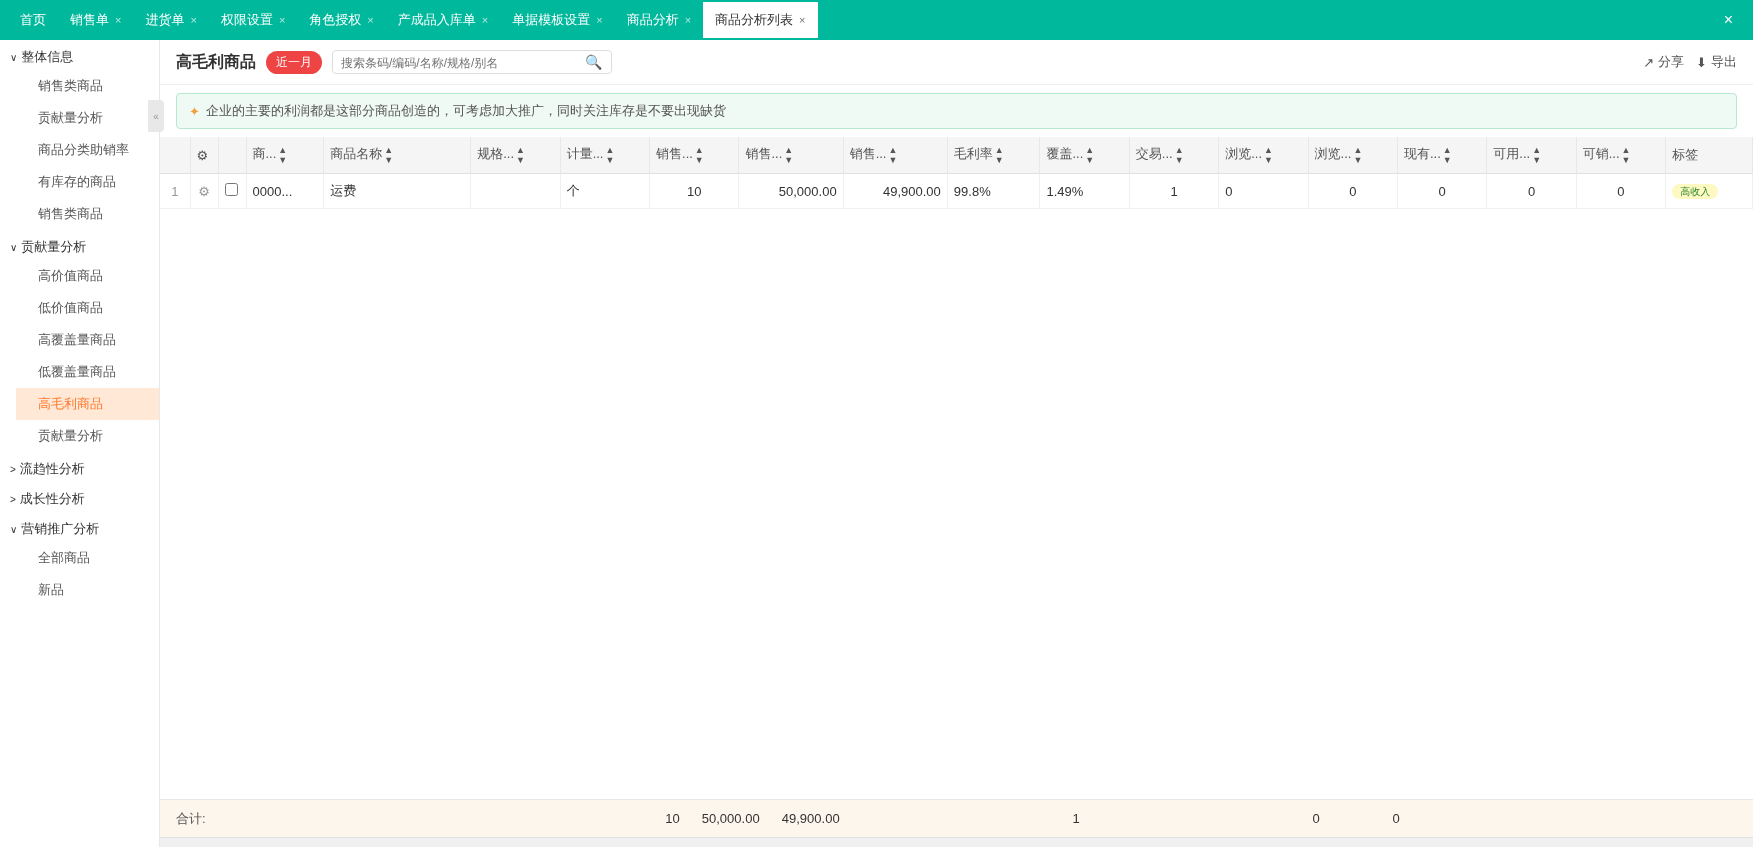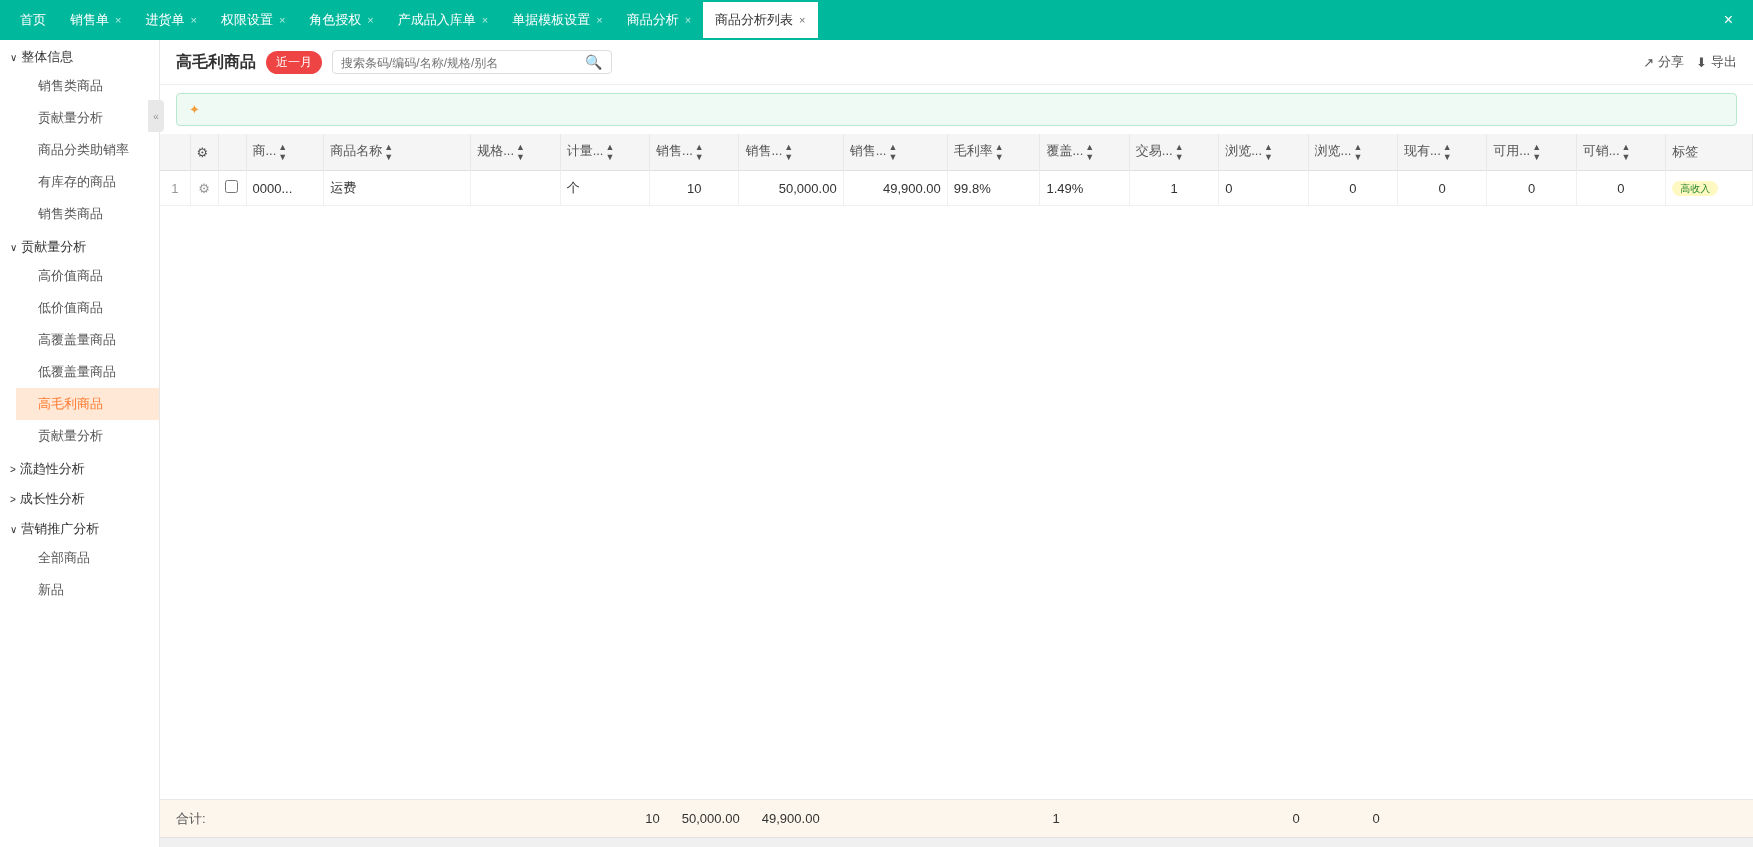--- a/index.html
+++ b/index.html
@@ -223,21 +223,21 @@
     
     .footer-summary {
       display: flex;
       align-items: center;
       background: #fdf6ec;
       border-top: 1px solid #e8e8e8;
       padding: 8px 16px;
       min-height: 38px;
       font-size: 13px;
     }
-    .footer-summary .label { color: #555; }
+    .footer-summary .label { color: #555; margin-right: 20px; }
     .footer-cell {
       min-width: 80px;
       text-align: right;
       padding: 0 6px;
       color: #333;
     }
 
     
     .bottom-scrollbar {
       height: 14px;
@@ -321,20 +321,21 @@
         </div>
         <div class="action-btn">
           <span>⬇</span>
           <span>导出</span>
         </div>
       </div>
     </div>
 
     <div class="info-banner">
       <span class="info-icon">✦</span>
+      <span>企业的主要的利润都是这部分商品创造的，可考虑加大推广，同时关注库存是不要出现缺货</span>
     </div>
 
     <div class="table-wrapper">
       <table>
         <thead id="table-head">
         <tr>
               <th style="width: 30px; text-align: center;"></th>
               <th style="width: 28px;"><span>⚙</span></th>
               <th style="width: 28px;"><span></span></th>
               <th><span>商...</span><span class="col-sort">▲<br>▼</span></th>

